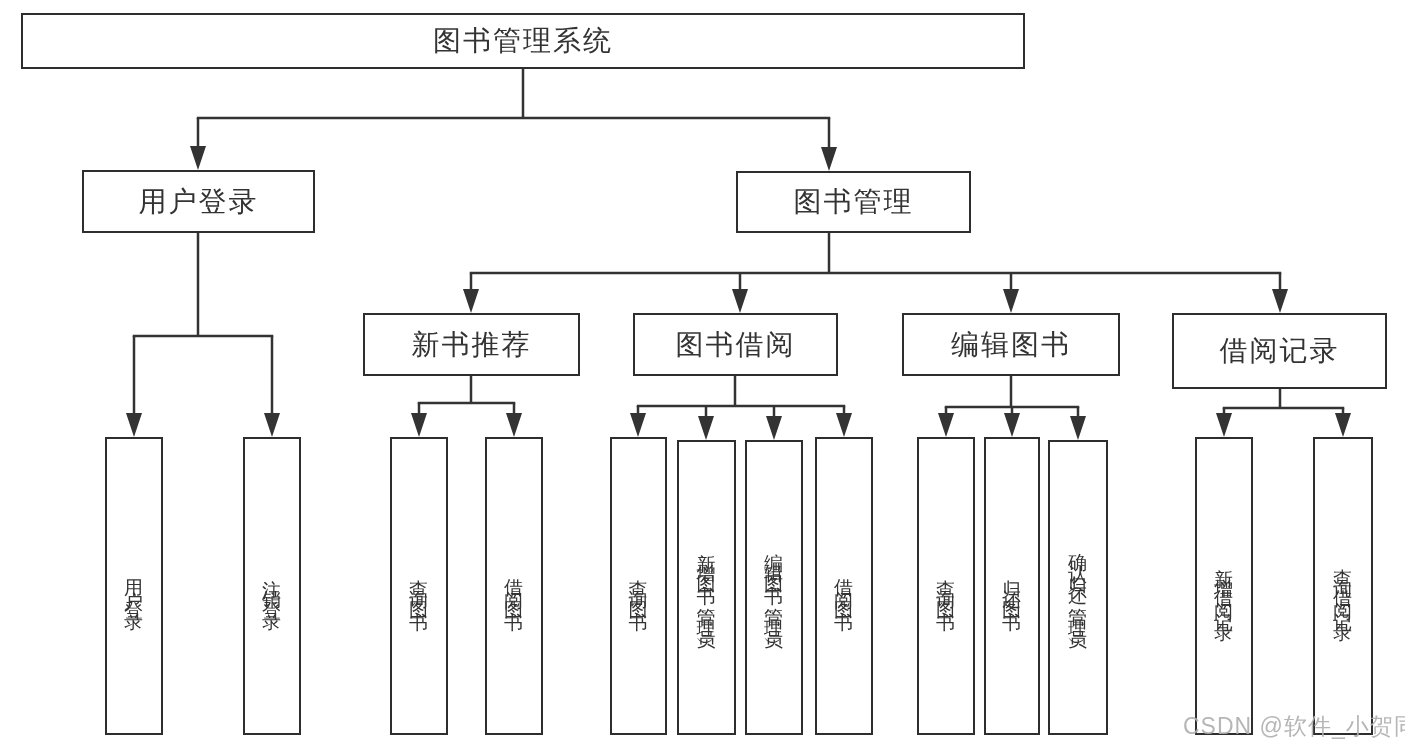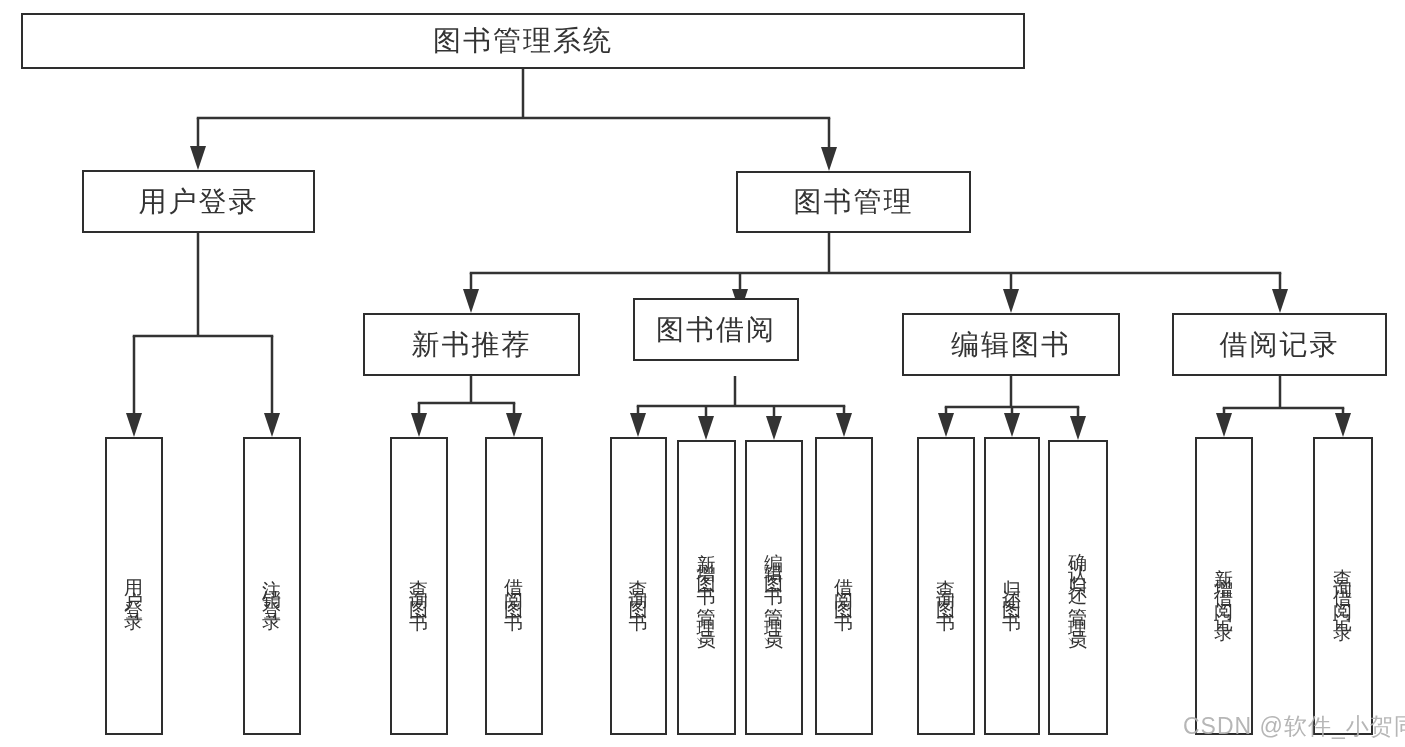--- a/index.html
+++ b/index.html
@@ -121,27 +121,27 @@
   <div class="hbox" style="left:82px;top:170px;width:233px;height:63px">
     <span>用户登录</span>
   </div>
   <div class="hbox" style="left:736px;top:171px;width:235px;height:62px">
     <span>图书管理</span>
   </div>
 
   <div class="hbox" style="left:363px;top:313px;width:217px;height:63px">
     <span>新书推荐</span>
   </div>
-  <div class="hbox" style="left:633px;top:298px;width:166px;height:63px">
+  <div class="hbox" style="left:633px;top:313px;width:205px;height:63px">
     <span>图书借阅</span>
   </div>
   <div class="hbox" style="left:902px;top:313px;width:218px;height:63px">
     <span>编辑图书</span>
   </div>
-  <div class="hbox" style="left:1172px;top:313px;width:215px;height:63px">
+  <div class="hbox" style="left:1172px;top:313px;width:215px;height:76px">
     <span>借阅记录</span>
   </div>
 
   <div class="vbox" style="left:105px;top:437px;width:58px;height:298px">
     <span>用户登录</span>
   </div>
   <div class="vbox" style="left:243px;top:437px;width:58px;height:298px">
     <span>注销登录</span>
   </div>
 

